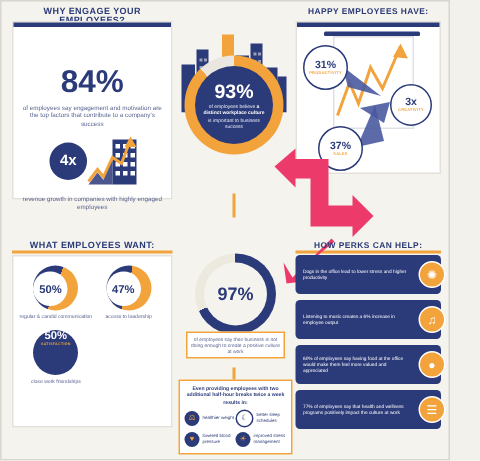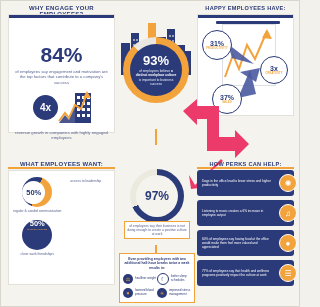--- a/index.html
+++ b/index.html
@@ -256,20 +256,23 @@
     <div class="want-grid">
 
       <div class="want-cell">
         <div class="ring" id="r50a" style="background: conic-gradient(from 200deg, rgb(43, 58, 120) 0deg, rgb(43, 58, 120) 180deg, rgb(242, 163, 60) 180deg, rgb(242, 163, 60) 360deg);">
           <div class="rh">50%</div>
         </div>
         <div class="want-cap cap">regular &amp; candid communication</div>
       </div>
 
       <div class="want-cell">
+        <div class="ring" id="r47" style="background: conic-gradient(from 200deg, rgb(43, 58, 120) 0deg, rgb(43, 58, 120) 169deg, rgb(242, 163, 60) 169deg, rgb(242, 163, 60) 360deg);">
+          <div class="rh">47%</div>
+        </div>
         <div class="want-cap cap">access to leadership</div>
       </div>
 
 
       <div class="want-cell">
         <div class="ring solid">
           <span class="sv">50%</span>
           <span class="sl">SATISFACTION</span>
         </div>
         <div class="want-cap cap">close work friendships</div>

